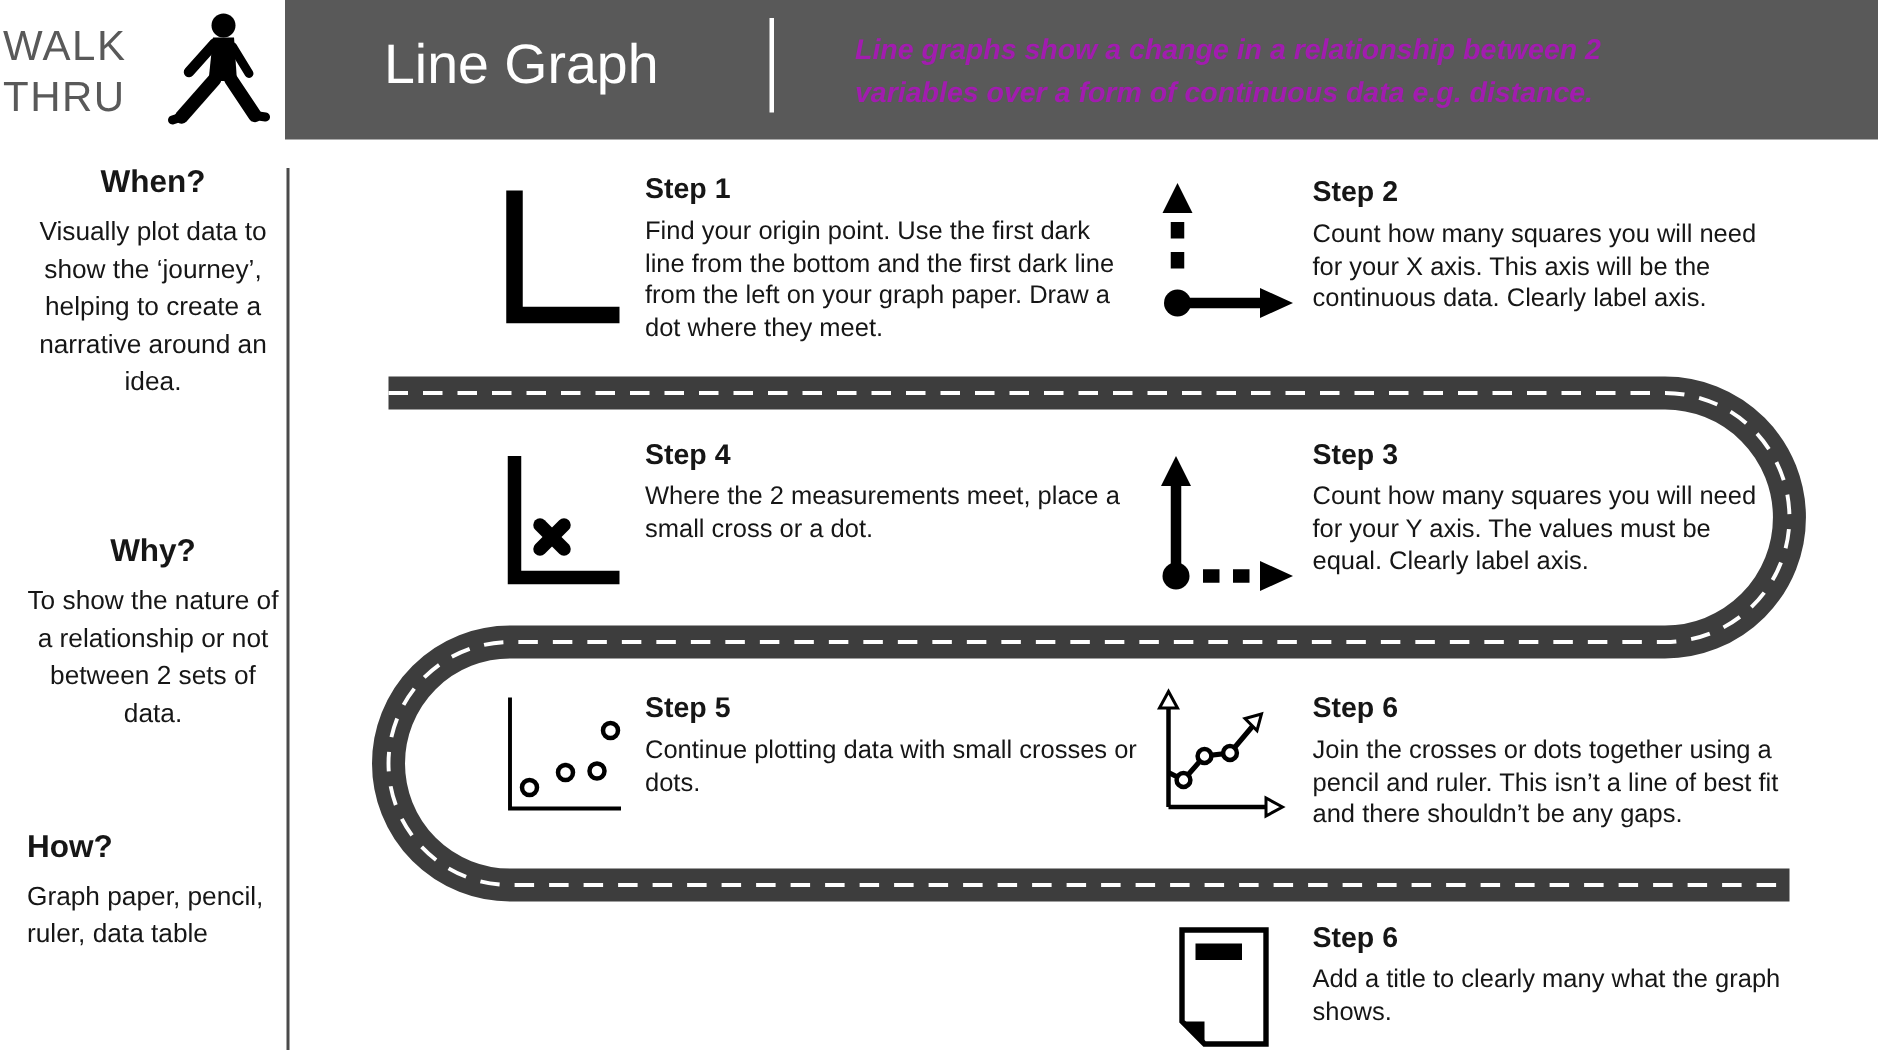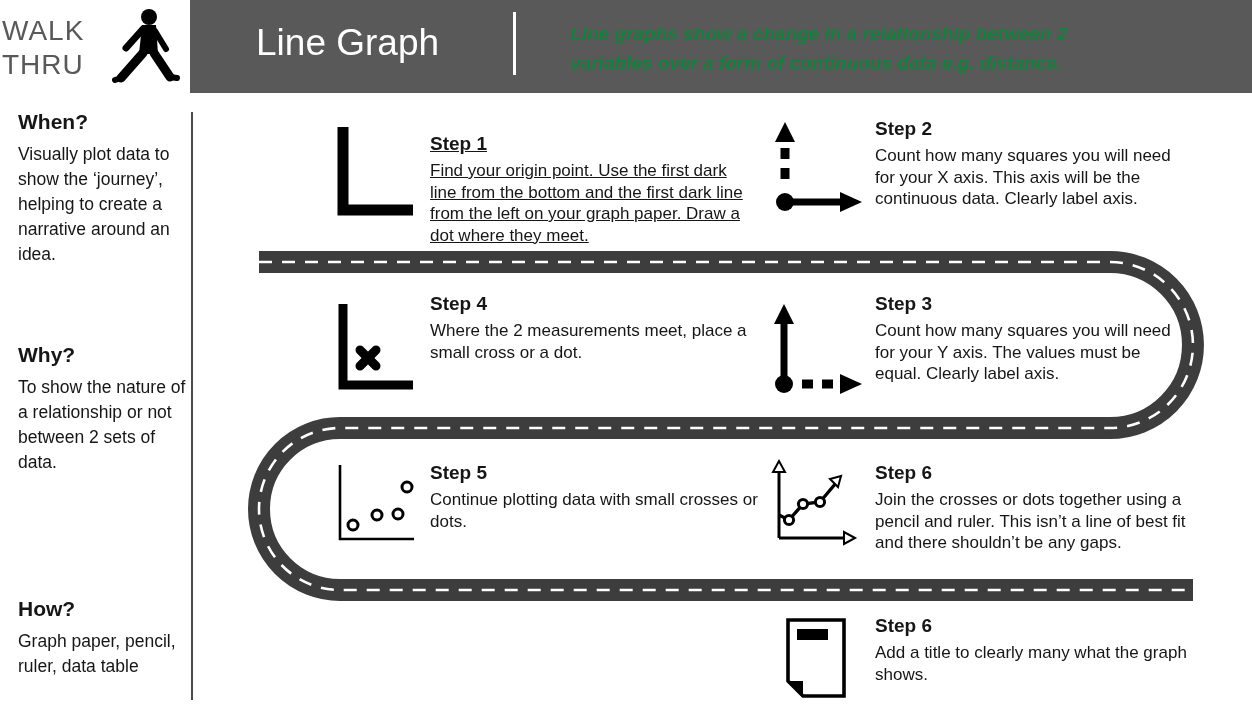--- a/index.html
+++ b/index.html
@@ -9,21 +9,21 @@
     overflow:hidden;
   }
   
   .logo{position:absolute;left:2px;top:14px;font-size:28px;line-height:34px;
         letter-spacing:1px;color:#595959;font-weight:400;}
   .walker{position:absolute;left:108px;top:8px;width:78px;height:80px;}
   .header-bar{position:absolute;left:190px;top:0;width:1062px;height:93px;background:#595959;}
   .header-title{position:absolute;left:256px;top:22px;font-size:37px;color:#ffffff;font-weight:400;text-align:center;}
   .header-sep{position:absolute;left:513px;top:12px;width:3px;height:63px;background:#ffffff;}
   .header-desc{position:absolute;left:570px;top:19px;width:580px;font-size:19px;line-height:29px;
-               color:#15803d;font-style:italic;font-weight:600;}
+               color:#a21caf;font-style:italic;font-weight:600;}
   
   .divider{position:absolute;left:191px;top:112px;width:2px;height:588px;background:#4a4a4a;}
   .side-section{position:absolute;left:18px;width:168px;}
   .side-head{font-size:21px;font-weight:700;margin:0 0 8px 0;}
   .side-body{font-size:17.5px;line-height:25px;margin:0;}
   
   .road-svg{position:absolute;left:0;top:0;z-index:0;}
   
   .step{position:absolute;z-index:2;}
   .step-label{font-size:19px;font-weight:700;margin:0 0 5px 0;}
@@ -49,29 +49,29 @@
   <line x1="58" y1="69" x2="65" y2="70" stroke="#000" stroke-width="6" stroke-linecap="round"></line>
 </svg>
 
 <div class="header-bar"></div>
 <div class="header-title">Line Graph</div>
 <div class="header-sep"></div>
 <div class="header-desc">Line graphs show a change in a relationship between 2 variables over a form of continuous data e.g. distance.</div>
 
 <div class="divider"></div>
 
-<div class="side-section" style="top:110px;">
+<div class="side-section" style="top:110px;text-align:center;">
   <p class="side-head">When?</p>
   <p class="side-body">Visually plot data to show the ‘journey’, helping to create a narrative around an idea.</p>
 </div>
-<div class="side-section" style="top:343px;">
+<div class="side-section" style="top:356px;text-align:center;">
   <p class="side-head">Why?</p>
   <p class="side-body">To show the nature of a relationship or not between 2 sets of data.</p>
 </div>
-<div class="side-section" style="top:553px;margin-top:44px;">
+<div class="side-section" style="top:553px;">
   <p class="side-head">How?</p>
   <p class="side-body">Graph paper, pencil, ruler, data table</p>
 </div>
 
 <svg class="road-svg" width="1252" height="707" viewBox="0 0 1252 707">
   <path d="M 259 262 H 1110 A 83 83 0 0 1 1110 428 H 340 A 81 81 0 0 0 340 590 H 1193" fill="none" stroke="#3d3d3d" stroke-width="22"></path>
   <path d="M 259 262 H 1110 A 83 83 0 0 1 1110 428 H 340 A 81 81 0 0 0 340 590 H 1193" fill="none" stroke="#ffffff" stroke-width="2.6" stroke-dasharray="13 10"></path>
 </svg>
 
 <svg class="step-icon" style="left:333px;top:122px;" width="84" height="94" viewBox="0 0 84 94">
@@ -119,21 +119,21 @@
   <circle cx="37" cy="46" r="4.6" fill="#fff" stroke="#000" stroke-width="3"></circle>
   <circle cx="54" cy="44" r="4.6" fill="#fff" stroke="#000" stroke-width="3"></circle>
 </svg>
 
 <svg class="step-icon" style="left:785px;top:617px;" width="62" height="82" viewBox="0 0 62 82">
   <polygon points="3,3 59,3 59,79 18,79 3,64" fill="#fff" stroke="#000" stroke-width="3.6"></polygon>
   <polygon points="3,64 18,64 18,79" fill="#000"></polygon>
   <rect x="12" y="12" width="31" height="11" fill="#000"></rect>
 </svg>
 
-<div class="step" style="left:430px;top:133px;width:322px;text-decoration:underline;">
+<div class="step" style="left:430px;top:116px;width:322px;">
   <p class="step-label">Step 1</p>
   <p class="step-text">Find your origin point. Use the first dark line from the bottom and the first dark line from the left on your graph paper. Draw a dot where they meet.</p>
 </div>
 
 <div class="step" style="left:875px;top:118px;width:300px;">
   <p class="step-label">Step 2</p>
   <p class="step-text">Count how many squares you will need for your X axis. This axis will be the continuous data. Clearly label axis.</p>
 </div>
 
 <div class="step" style="left:430px;top:293px;width:340px;">

